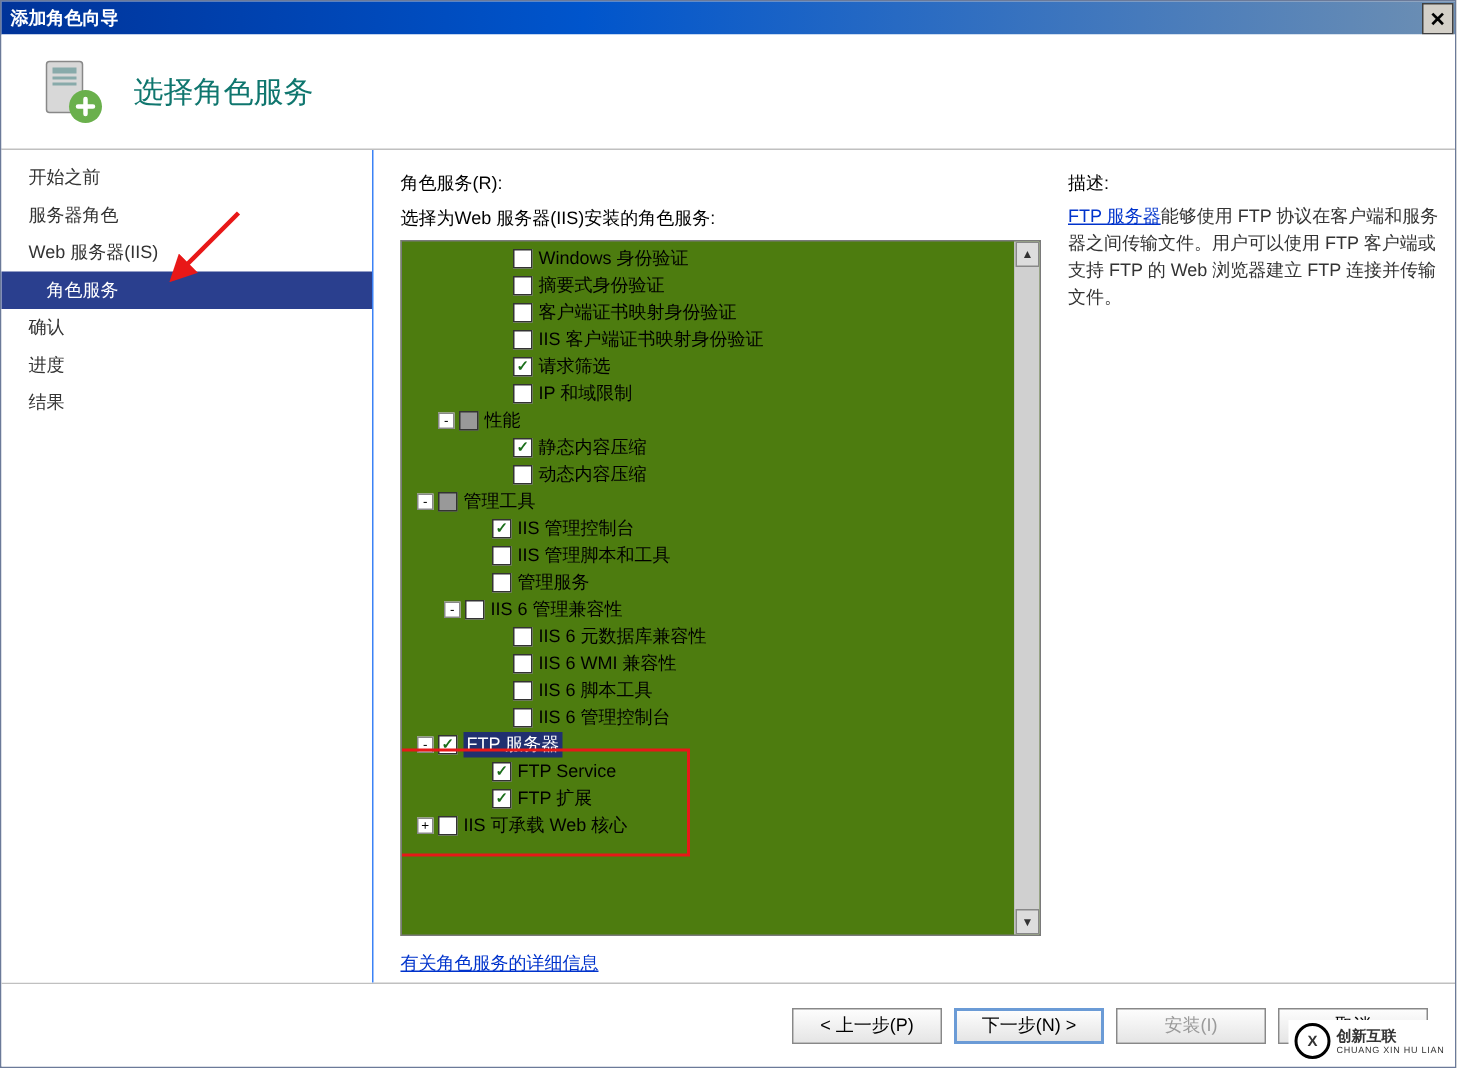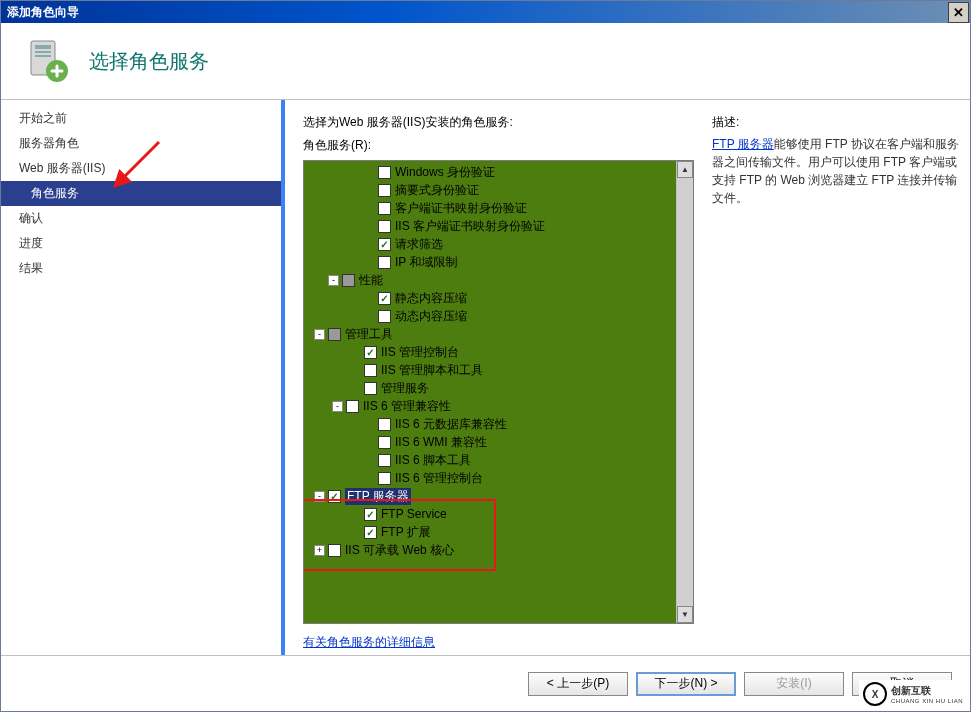--- a/index.html
+++ b/index.html
@@ -55,23 +55,23 @@
   .header-title {
     font-size: 20px;
     color: #0f766e;
   }
   .body {
     flex: 1;
     display: flex;
     border-top: 1px solid #c0c0c0;
   }
   .sidebar {
-    width: 284px;
-    background: #fff;
-    border-right: 4px solid #3b82f6;
+    width: 248px;
+    background: #fff;
+    border-right: 1px solid #3b82f6;
     padding-top: 6px;
     position: relative;
   }
   .sidebar-item {
     padding: 4px 6px 4px 18px;
     color: #333;
     cursor: pointer;
   }
   .sidebar-item.indent { padding-left: 30px; }
   .sidebar-item.selected {
@@ -268,22 +268,22 @@
               <path d="M0,0 L6,3 L0,6 Z" fill="#e81818"></path>
             </marker>
           </defs>
         <line x1="48" y1="2" x2="4" y2="46" stroke="#e81818" stroke-width="3" marker-end="url(#ah)"></line>
       </svg>
     </div>
 
     <div class="main">
       <div class="main-top">
         <div class="left-col">
+          <div class="main-label"><span>角色服务(R):</span></div>
           <div class="main-label">选择为Web 服务器(IIS)安装的角色服务:</div>
-          <div class="main-label"><span>角色服务(R):</span></div>
           <div class="tree-box">
             <div class="tree-inner" id="tree-inner">
               <div class="redbox" style="left:-2px; top:338px; width:194px; height:72px;"></div>
             <div class="tree-row" style="padding-left: 60px;">
                   <span class="exp-spacer"></span>
                   <span class="chk"></span>
                   <span class="tree-label">Windows 身份验证</span>
                 </div>
                 <div class="tree-row" style="padding-left: 60px;">
                   <span class="exp-spacer"></span>

